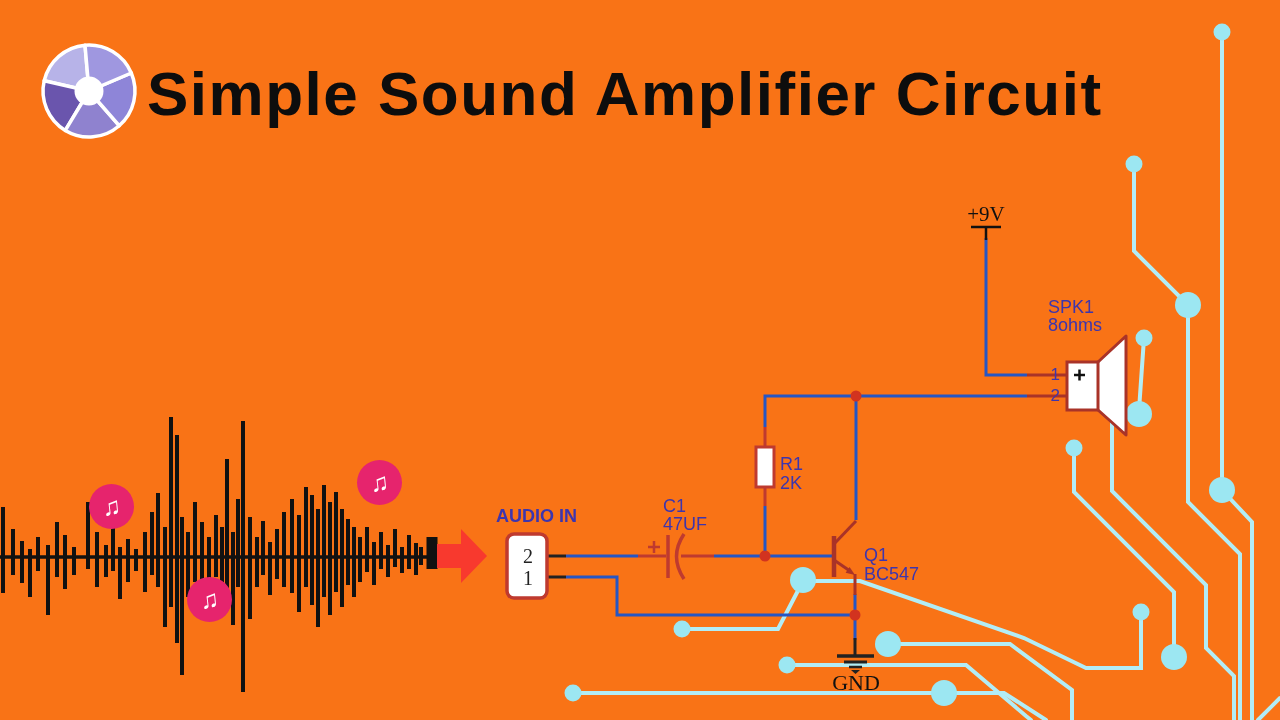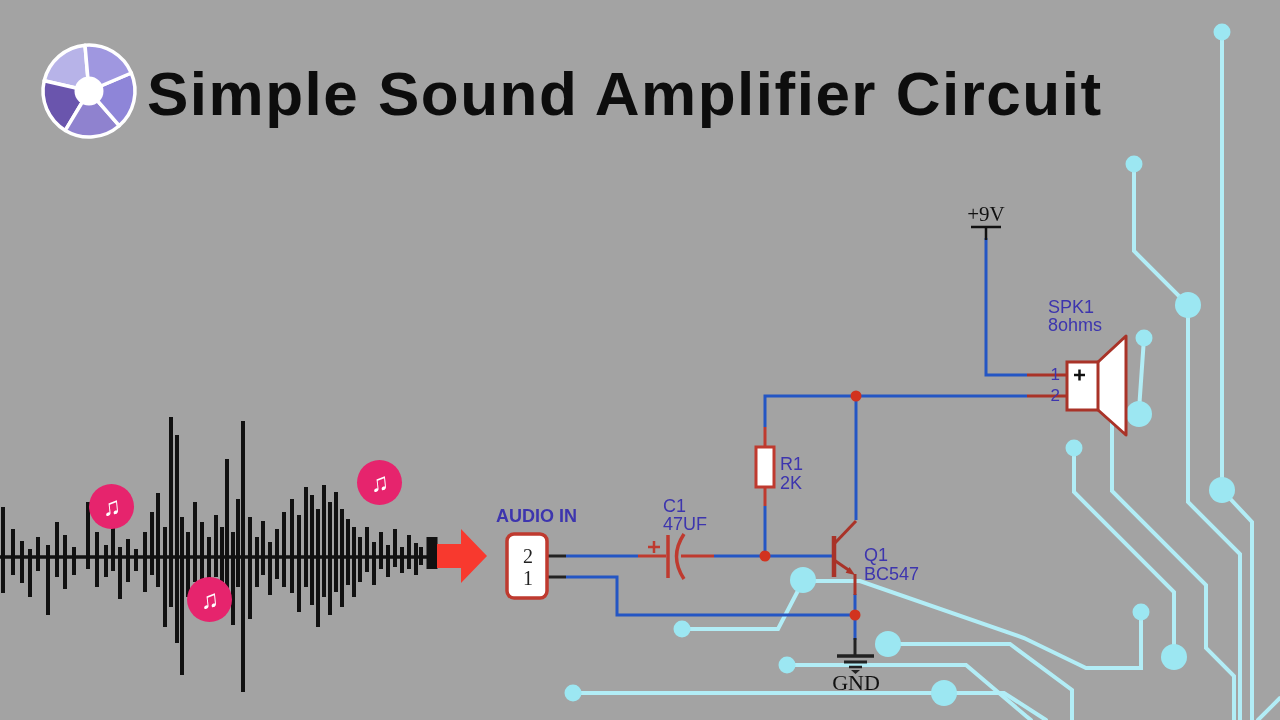--- a/index.html
+++ b/index.html
@@ -1,17 +1,17 @@
 <!DOCTYPE html>
 <html><head>
 <meta charset="utf-8">
 <style>
   html,body{margin:0;padding:0;width:1280px;height:720px;background:#ffffff;overflow:hidden;
             font-family:"Liberation Sans", sans-serif;}
-  .stage{position:relative;width:1280px;height:720px;background:#a3a3a3;}
+  .stage{position:relative;width:1280px;height:720px;background:#f97316;}
   svg{position:absolute;left:0;top:0;}
   .layer{position:absolute;left:0;top:0;width:1280px;height:720px;}
   .title{position:absolute;left:147px;top:58px;font-size:62px;font-weight:700;
          letter-spacing:1.5px;color:#0d0d0d;white-space:nowrap;}
   .note-badge{position:absolute;width:45px;height:45px;border-radius:50%;
               display:flex;align-items:center;justify-content:center;}
   .note-badge span{color:#fff;font-size:25px;line-height:1;transform:rotate(-6deg);}
   text{font-family:"Liberation Sans", sans-serif;}
   .serif-label{font-family:"Liberation Serif","DejaVu Serif",serif;}
 </style>

